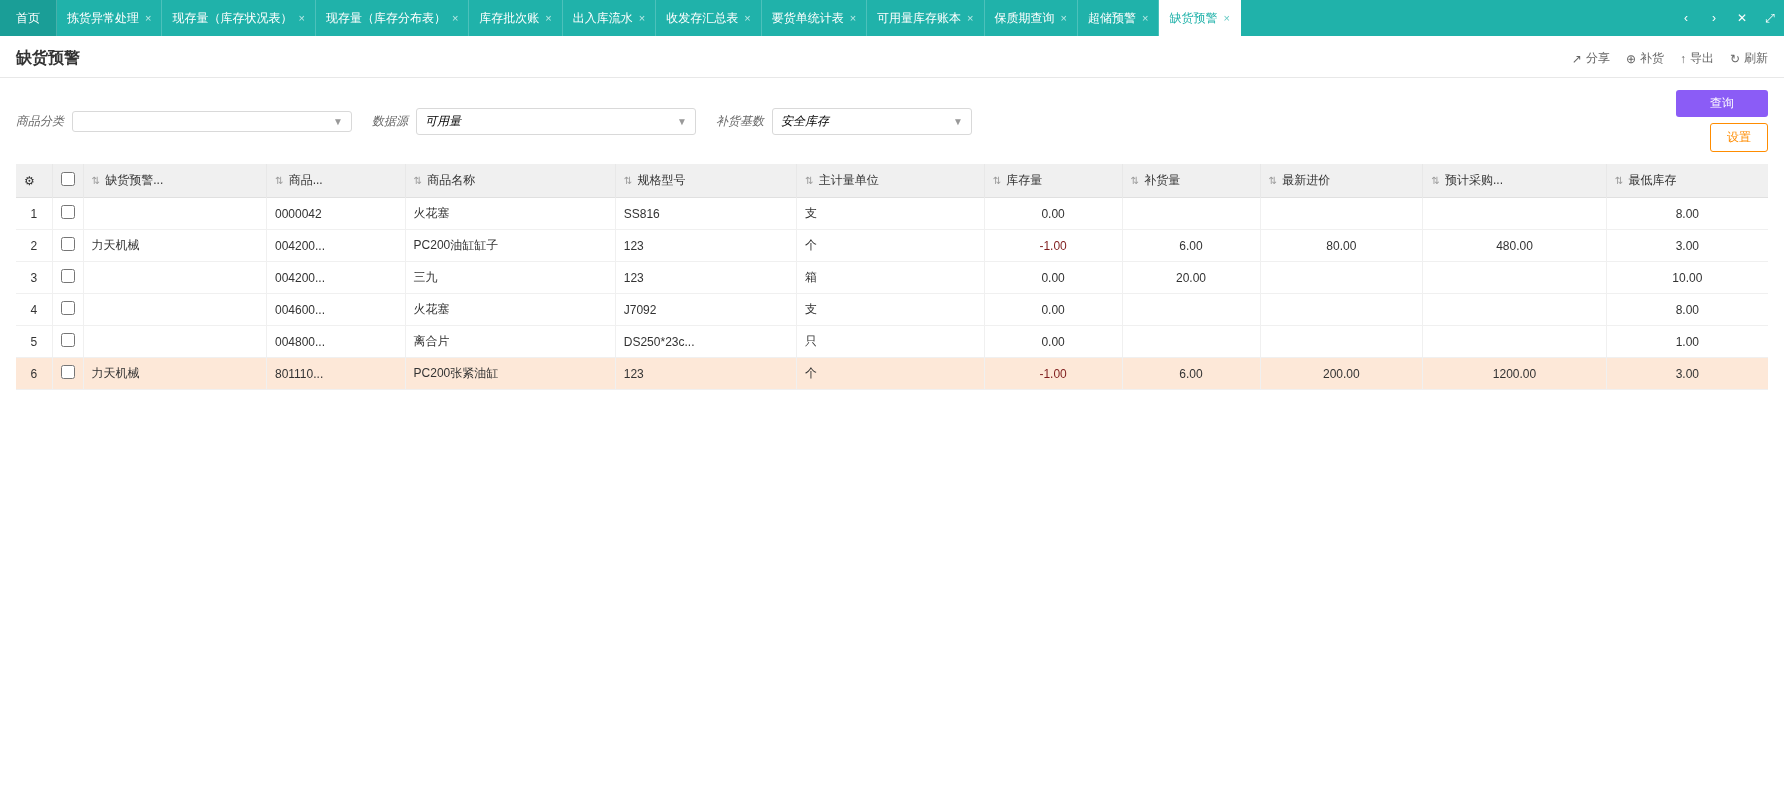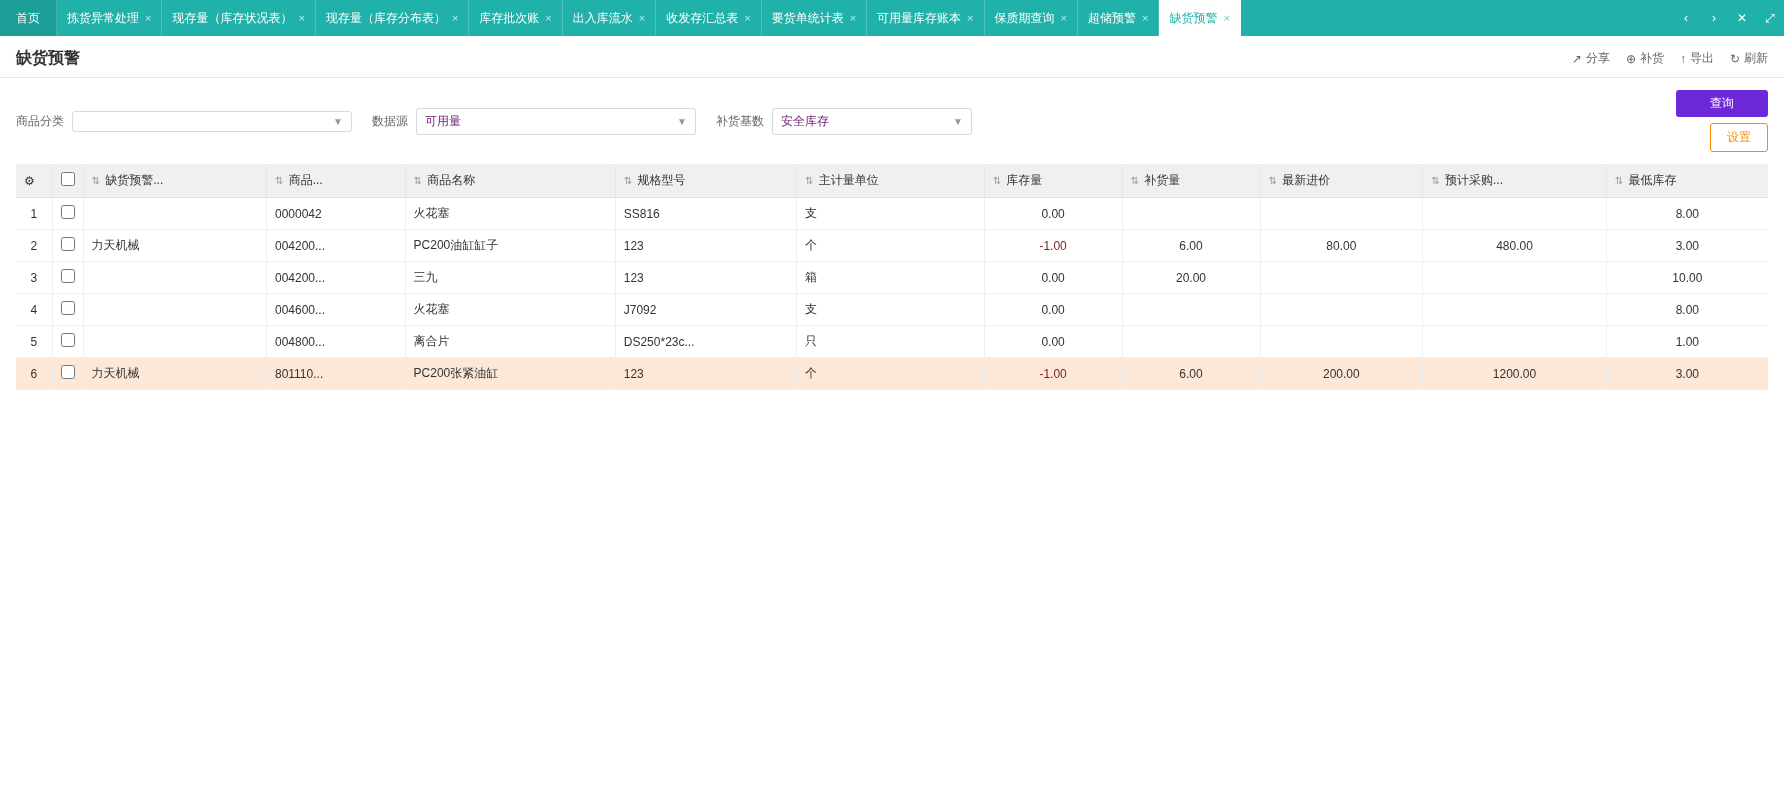--- a/index.html
+++ b/index.html
@@ -95,20 +95,21 @@
       display: flex;
       align-items: center;
       padding: 12px 16px;
       gap: 20px;
       flex-wrap: wrap;
     }
     .filter-group {
       display: flex;
       align-items: center;
       gap: 8px;
+      font-style: italic;
     }
     .filter-label {
       color: #666;
       font-size: 12px;
       white-space: nowrap;
     }
     .filter-select {
       display: flex;
       align-items: center;
       border: 1px solid #d9d9d9;
@@ -122,25 +123,25 @@
       justify-content: space-between;
     }
     .filter-select-wide {
       min-width: 280px;
     }
     .filter-select .arrow {
       color: #999;
       font-size: 10px;
     }
     .filter-value {
-      color: #701a75;
+      color: #000000;
       font-size: 12px;
     }
     .btn-query {
-      background: #6d28d9;
+      background: #8b5cf6;
       color: #fff;
       border: none;
       border-radius: 3px;
       padding: 5px 16px;
       cursor: pointer;
       font-size: 12px;
     }
     .btn-setting {
       background: #fff;
       color: #ff8c00;

